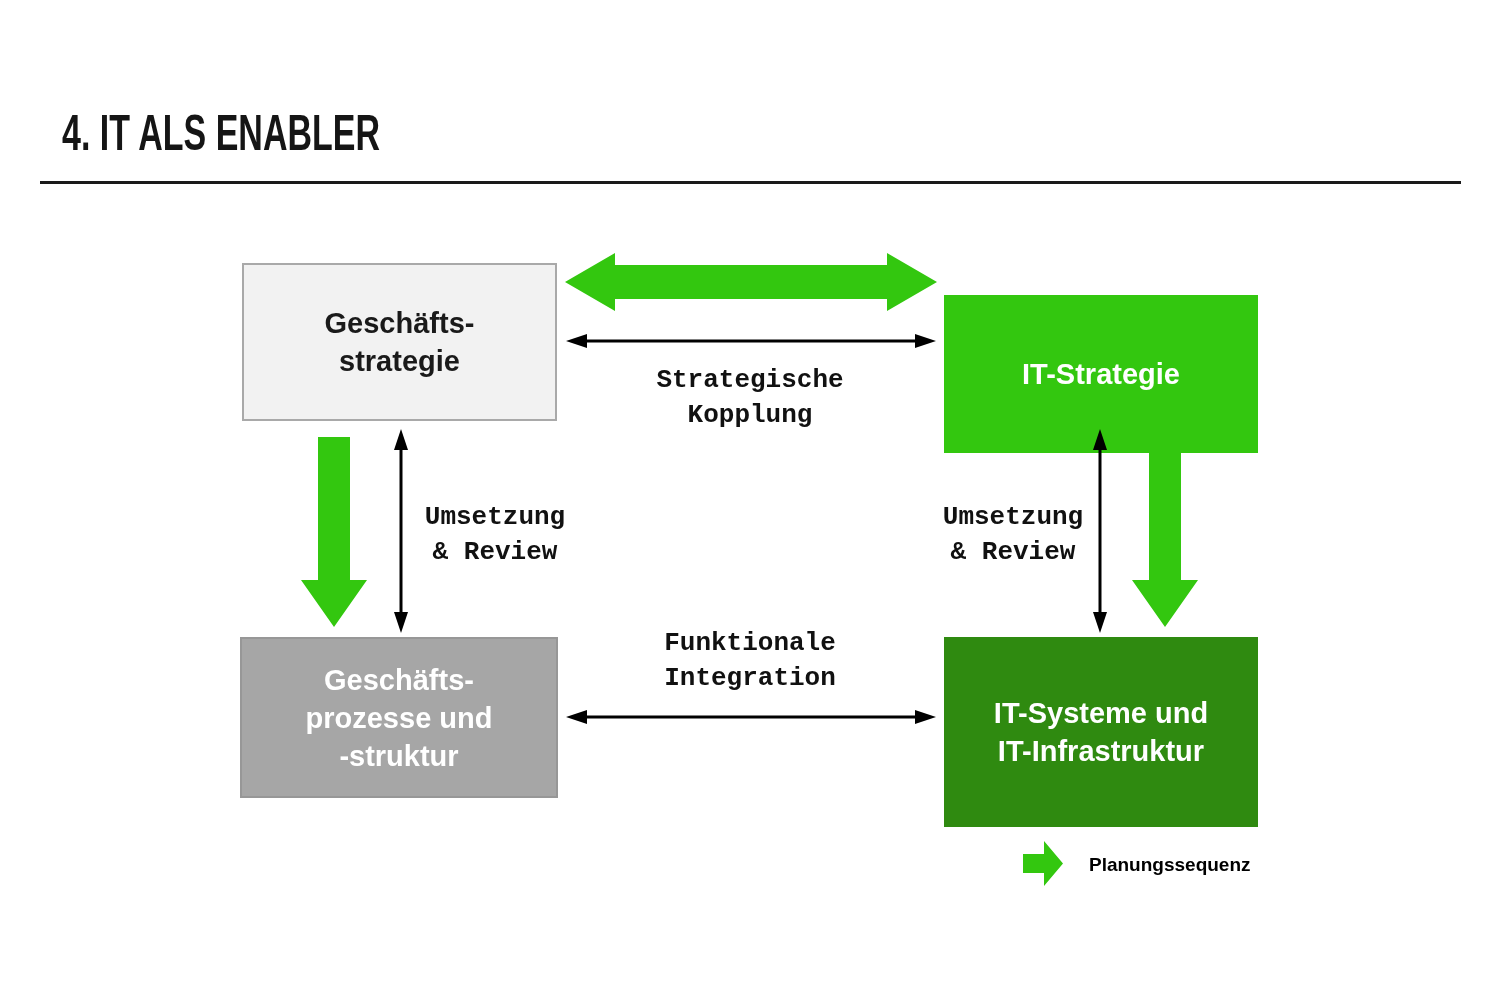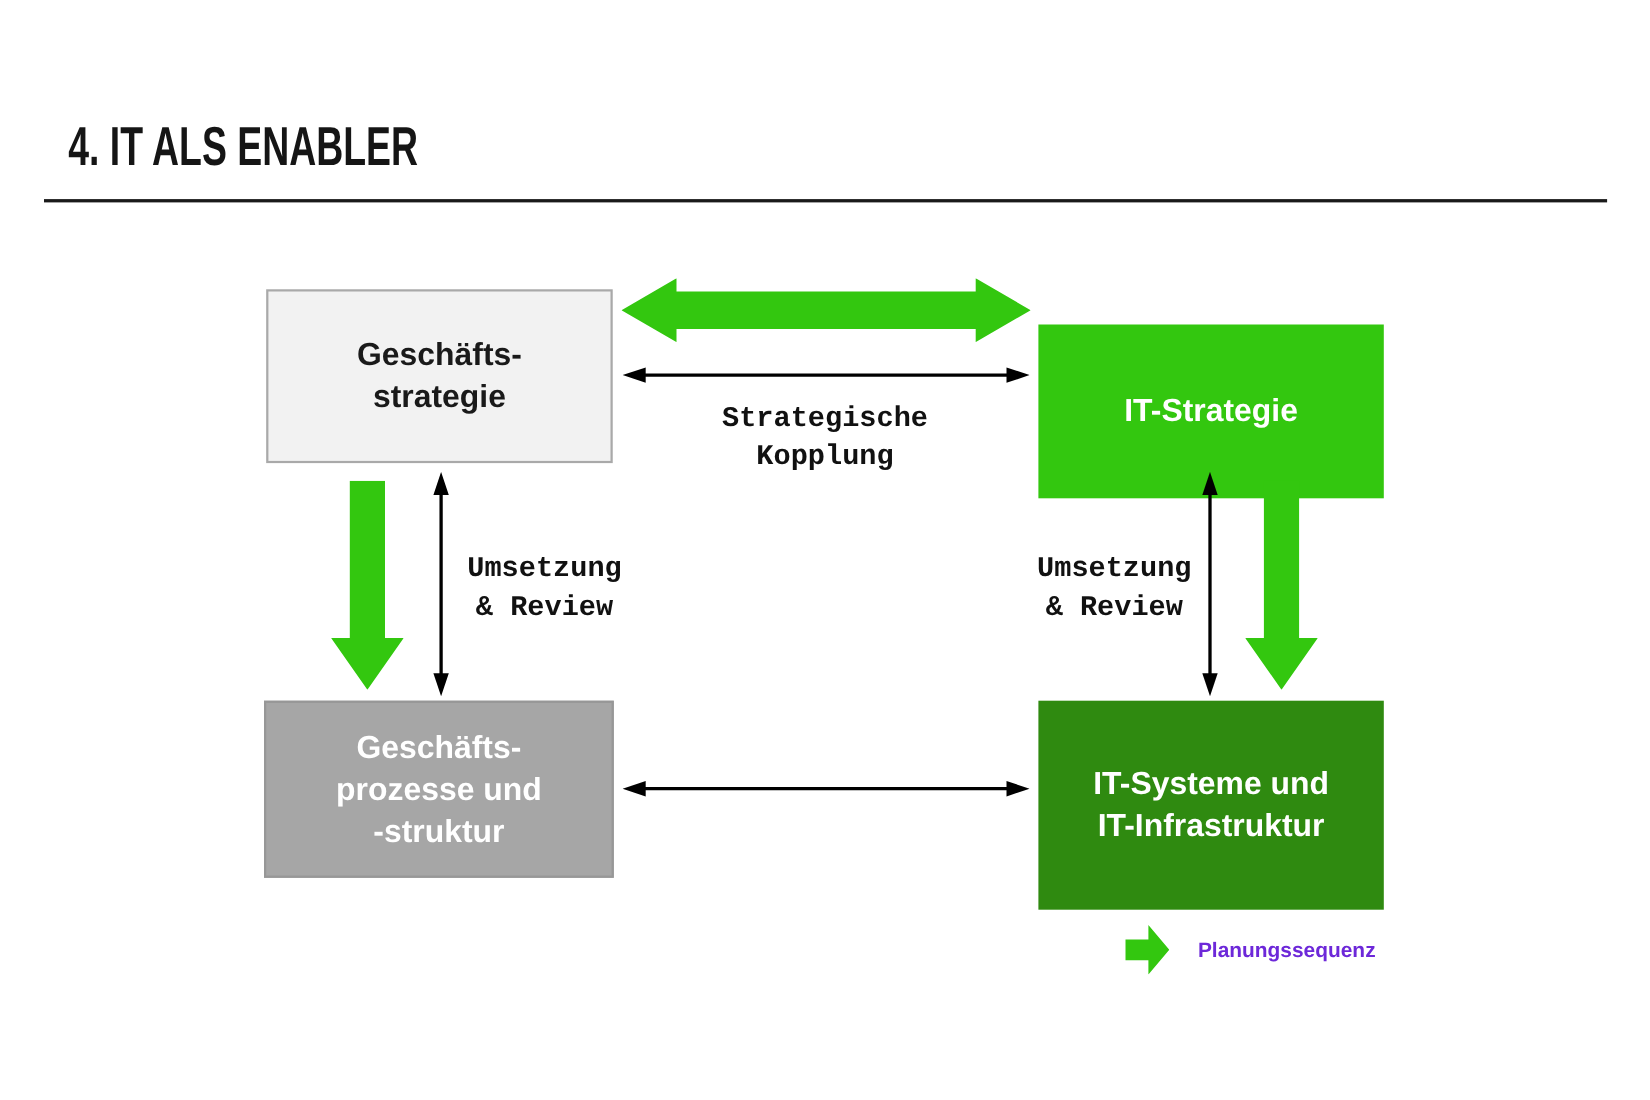--- a/index.html
+++ b/index.html
@@ -67,21 +67,21 @@
     font-weight:700;font-size:26px;line-height:35px;color:#111111;
     text-align:center;white-space:pre-line;font-family:Liberation Mono, monospace;
   }
   .label-strategic{left:600px;top:363px;width:300px;}
   .label-umsetzung-left{left:395px;top:500px;width:200px;}
   .label-umsetzung-right{left:913px;top:500px;width:200px;}
   .label-funktionale{left:600px;top:626px;width:300px;}
 
   .legend-label{
     position:absolute;left:1089px;top:852px;
-    font-weight:700;font-size:19px;line-height:26px;color:#6d28d9;
+    font-weight:700;font-size:19px;line-height:26px;color:#000000;
     white-space:nowrap;
     text-align:right;
   }
 </style>
 </head>
 <body>
 
 <div class="slide">
 
   <h1 class="title">4. IT ALS ENABLER</h1>
@@ -139,20 +139,22 @@
   <svg class="arrow-svg" style="left:1090px;top:429px;" width="20" height="204" viewBox="0 0 20 204">
     <line class="black-stroke" x1="10" y1="16" x2="10" y2="188"></line>
     <polygon class="black-fill" points="10,0 3,21 17,21"></polygon>
     <polygon class="black-fill" points="10,204 3,183 17,183"></polygon>
   </svg>
 
   <svg class="arrow-svg" style="left:1132px;top:437px;" width="66" height="190" viewBox="0 0 66 190">
     <polygon class="green-fill" points="17,0 49,0 49,143 66,143 33,190 0,143 17,143"></polygon>
   </svg>
 
+  <div class="edge-label label-funktionale">Funktionale
+Integration</div>
 
   <svg class="arrow-svg" style="left:566px;top:706px;" width="370" height="22" viewBox="0 0 370 22">
     <line class="black-stroke" x1="16" y1="11" x2="354" y2="11"></line>
     <polygon class="black-fill" points="0,11 21,4 21,18"></polygon>
     <polygon class="black-fill" points="370,11 349,4 349,18"></polygon>
   </svg>
 
   <svg class="arrow-svg" style="left:1023px;top:841px;" width="40" height="45" viewBox="0 0 40 45">
     <polygon class="green-fill" points="0,13 21,13 21,0 40,22.5 21,45 21,32 0,32"></polygon>
   </svg>

